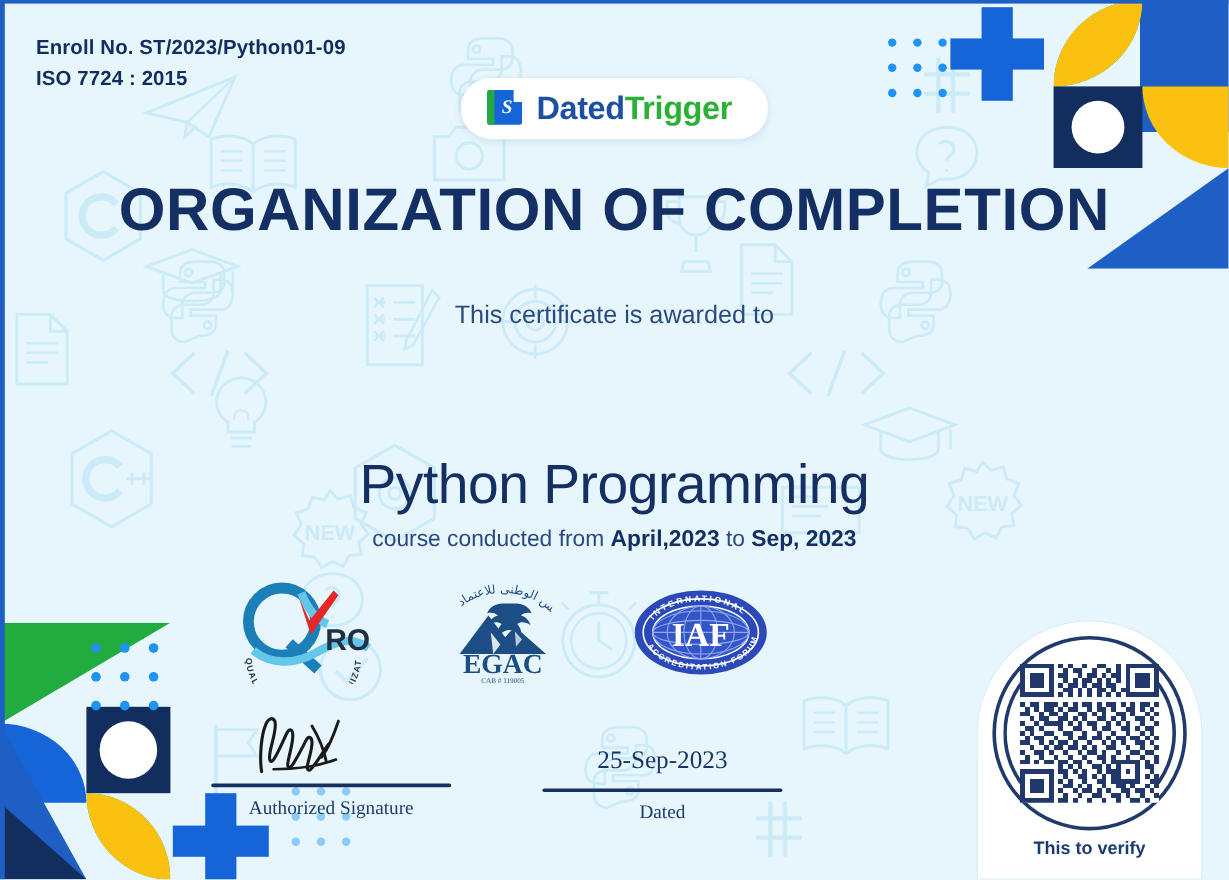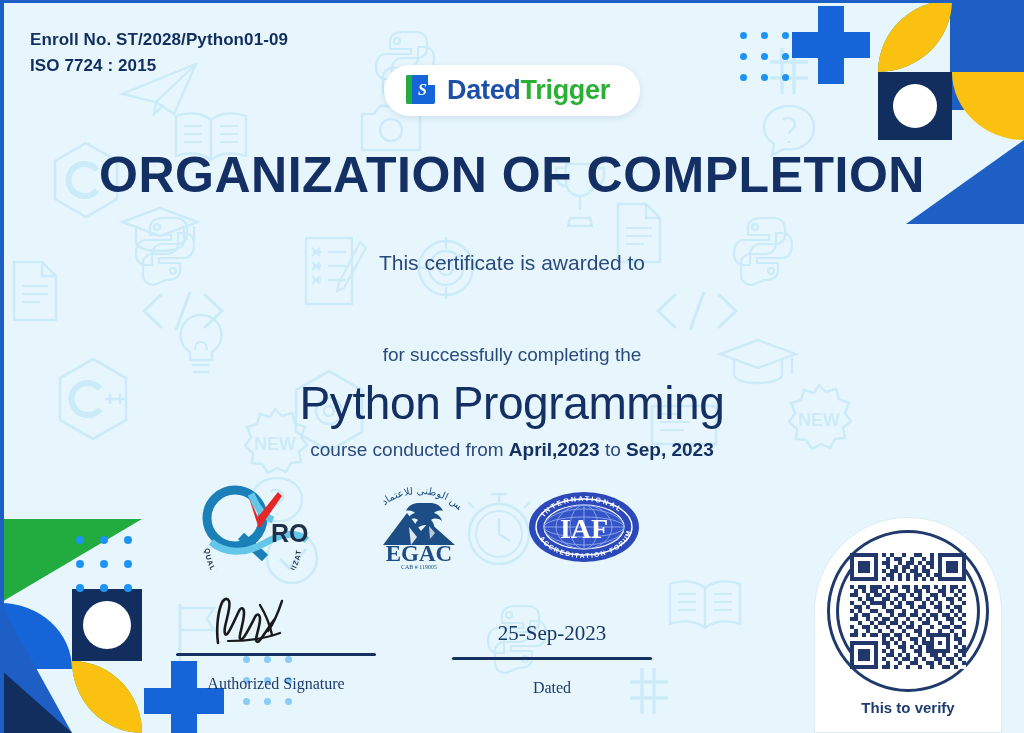--- a/index.html
+++ b/index.html
@@ -197,21 +197,21 @@
     width: 1024px;
     display: flex; justify-content: center; gap: 76px;
     padding-right: 196px;
   }
   .sigcell { width: 200px; text-align: center; position: relative; font-family: Liberation Serif, serif; }
   .sig-art { height: 68px; position: relative; }
   .sig-rule {
     height: 2.5px; background: #17305f; border-radius: 2px;
   }
   .sig-caption {
-    margin-top: 19px; font-size: 16px; color: #1c3c70;
+    margin-top: 9px; font-size: 16px; color: #1c3c70;
   }
   .date-val {
     font-size: 21px; color: #173668; padding-bottom: 11px;
     padding-top: 36px;
   }
 
   
   .qr-panel {
     position: absolute; right: 22px; bottom: 0; z-index: 7;
     width: 188px; height: 216px;
@@ -476,39 +476,38 @@
       <span></span>
     <span></span>
       <span></span>
       <span></span>
     <span></span>
       <span></span>
       <span></span>
   </div>
 
   <div class="enroll-block">
-    <div class="enroll-line">Enroll No. ST/2028/Python01-09</div>
+    <div class="enroll-line">Enroll No. ST/2023/Python01-09</div>
     <div class="enroll-line">ISO 7724 : 2015</div>
   </div>
 
   <div class="brand">
     <div class="brand-mark">
       <div class="bm-book"></div>
       <div class="bm-green"></div>
       <div class="bm-glyph">S</div>
       <div class="bm-corner"></div>
     </div>
     <div class="brand-text">
       <span class="brand-study">Dated</span><span class="brand-trigger">Trigger</span>
     </div>
   </div>
 
   <div class="title">ORGANIZATION OF COMPLETION</div>
   <div class="awarded-to">This certificate is awarded to</div>
-  <div class="completing">for successfully completing the</div>
   <div class="course">Python Programming</div>
   <div class="duration"><span>course conducted from </span><b>April,2023</b><span> to </span><b>Sep, 2023</b></div>
 
   <div class="accred">
 
     <div class="accred-item">
       <svg width="118" height="86" viewBox="0 0 118 86">
         <path d="M14 34a28 28 0 1 1 56 0 28 28 0 0 1-56 0z" fill="none" stroke="#1b7fb8" stroke-width="9"></path>
         <path d="M48 52l24 22" fill="none" stroke="#1b7fb8" stroke-width="9"></path>
         <path d="M18 58c14 12 34 12 52 2s30-14 44-4" fill="none" stroke="#64c6e8" stroke-width="7"></path>

